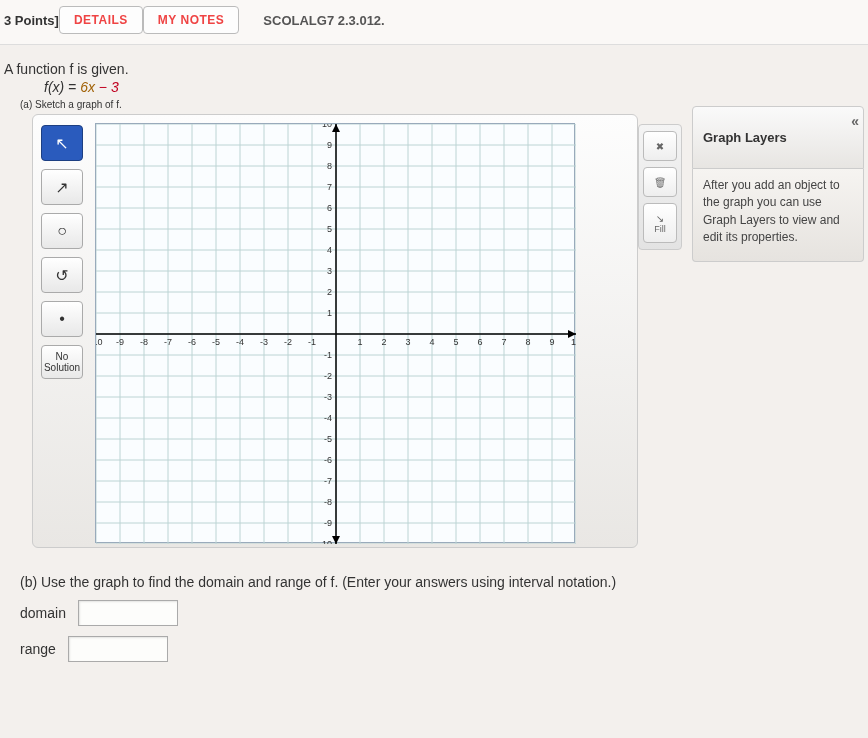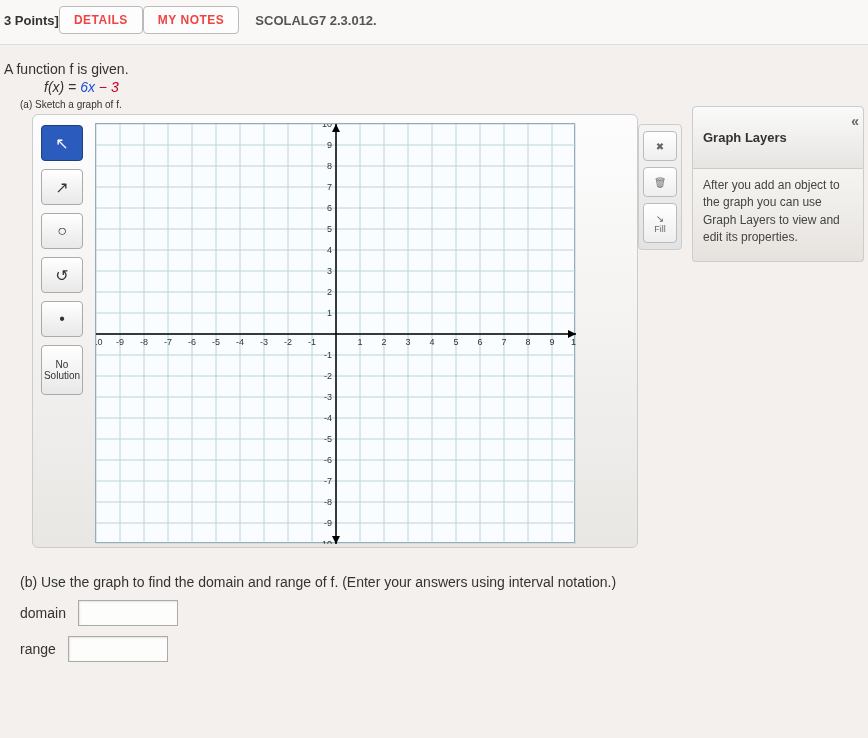--- a/index.html
+++ b/index.html
@@ -34,36 +34,36 @@
     font-size: 12px;
     font-weight: bold;
     color: #ef4444;
     cursor: pointer;
     letter-spacing: 0.5px;
   }
   .ref {
     font-size: 13px;
     font-weight: bold;
     color: #555;
-    margin-left: 16px;
+    margin-left: 24px;
   }
   .content {
     position: relative;
     padding: 10px 0 0 4px;
   }
   .prompt {
     font-size: 14px;
     margin: 6px 0 2px 0;
   }
   .fn {
     font-size: 14px;
     margin: 2px 0 4px 40px;
     font-style: italic;
   }
-  .fn .six { color: #1d4ed8; font-style: italic; }
+  .fn .six { color: #a16207; font-style: italic; }
   .fn .minus3 { color: #c00020; font-style: italic; }
   .part-a {
     font-size: 10px;
     margin: 2px 0 4px 16px;
   }
 
   
   .graph-tool {
     position: relative;
     margin-left: 28px;
@@ -95,21 +95,21 @@
     justify-content: center;
     cursor: pointer;
     font-size: 16px;
     color: #333;
   }
   .toolbtn.selected {
     background: #2a5bbd;
     border-color: #1d3f82;
     color: #fff;
   }
-  .toolbtn.tall { height: 50px; font-size: 10px; flex-direction: column; line-height: 1.1;}
+  .toolbtn.tall { height: 34px; font-size: 10px; flex-direction: column; line-height: 1.1;}
   .canvas-wrap {
     margin-left: 6px;
   }
   .canvas {
     width: 480px;
     height: 420px;
     background: #fafdff;
     border: 1px solid #9ab;
     position: relative;
   }

